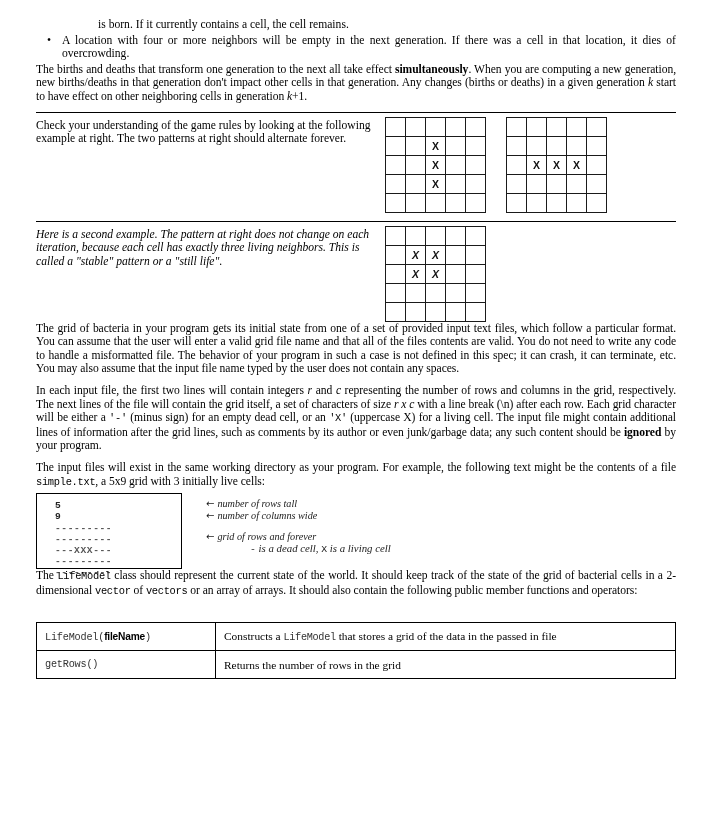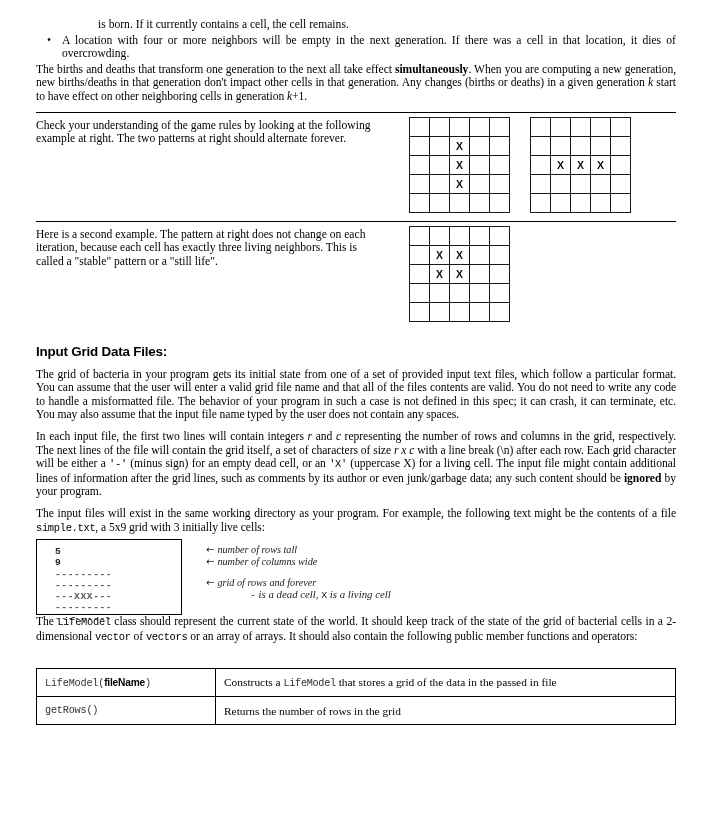--- a/index.html
+++ b/index.html
@@ -85,21 +85,20 @@
   
   .example-block {
     position: relative;
     border-top: 1px solid #000;
     padding-top: 6px;
     margin-top: 2px;
   }
   .example-inner {
     display: flex;
     align-items: flex-start;
-    gap: 24px;
   }
   .example-text {
     width: 345px;
     flex: 0 0 345px;
     font-family: "Liberation Serif", serif;
     font-size: 11.6px;
     line-height: 13.6px;
   }
   .grids {
     display: flex;
@@ -311,21 +310,21 @@
                   <td></td>
                   <td></td>
                   <td></td>
                 </tr>
               </tbody>
           </table>
         </div>
       </div>
     </div>
 
-    <div class="example-block" style="margin-top:8px;">
+    <div class="example-block" style="margin-top:8px;font-style:italic;">
       <div class="example-inner">
         <div class="example-text">Here is a second example.  The pattern at right does not change on each iteration, because each cell has exactly three living neighbors.  This is called a "stable" pattern or a "still life".</div>
         <div class="grids">
           <table class="lifegrid">
             <tbody>
                 <tr>
                   <td></td>
                   <td></td>
                   <td></td>
                   <td></td>
@@ -358,21 +357,20 @@
                   <td></td>
                   <td></td>
                   <td></td>
                 </tr>
               </tbody>
           </table>
         </div>
       </div>
     </div>
 
-    <h2 class="section" style="margin-top:22px;">Input Grid Data Files:</h2>
 
     <p class="body">The grid of bacteria in your program gets its initial state from one of a set of provided input text files, which follow a particular format.  You can assume that the user will enter a valid grid file name and that all of the files contents are valid. You do not need to write any code to handle a misformatted file.  The behavior of your program in such a case is not defined in this spec; it can crash, it can terminate, etc.  You may also assume that the input file name typed by the user does not contain any spaces.</p>
 
     <p class="body"><span>In each input file, the first two lines will contain integers </span><i class="ital">r</i><span> and </span><i class="ital">c</i><span> representing the number of rows and columns in the grid, respectively.  The next lines of the file will contain the grid itself, a set of characters of size </span><i class="ital">r x c</i><span> with a line break (\n) after each row.  Each grid character will be either a </span><span class="mono">'-'</span><span> (minus sign) for an empty dead cell, or an </span><span class="mono">'X'</span><span> (uppercase X) for a living cell.  The input file might contain additional lines of information after the grid lines, such as comments by its author or even junk/garbage data; any such content should be </span><b class="strong">ignored</b><span> by your program.</span></p>
 
     <p class="body tight"><span>The input files will exist in the same working directory as your program.  For example, the following text might be the contents of a file </span><span class="mono">simple.txt</span><span>, a 5x9 grid with 3 initially live cells:</span></p>
 
     <div class="file-example">
       <div class="file-box">
         <div class="file-line">5</div>

